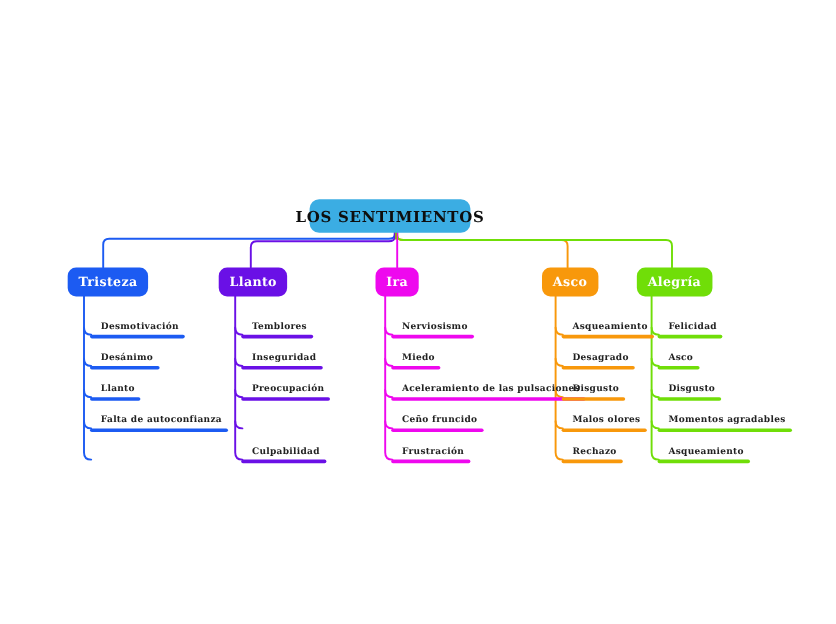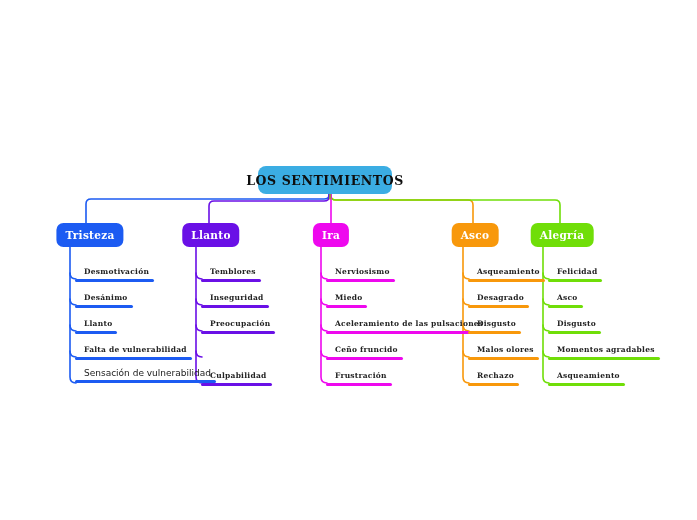--- a/index.html
+++ b/index.html
@@ -113,25 +113,24 @@
     </div>
     <div class="item" style="left:75px; top:276px">
       <span class="ilabel">Desánimo</span>
       <div class="ibar"></div>
     </div>
     <div class="item" style="left:75px; top:302px">
       <span class="ilabel">Llanto</span>
       <div class="ibar"></div>
     </div>
     <div class="item" style="left:75px; top:328px">
-      <span class="ilabel">Falta de vulnerabilidad</span>
+      <span class="ilabel">Falta de autoconfianza</span>
       <div class="ibar"></div>
     </div>
     <div class="item sans" style="left:75px; top:351px">
-      <span class="ilabel">Sensación de vulnerabilidad</span>
       <div class="ibar"></div>
     </div>
   </div>
 
   <div class="branch" style="--c: #6A10E6;">
     <div class="bnode" style="left:211px">
       <span>Llanto</span>
     </div>
     <div class="item" style="left:201px; top:250px">
       <span class="ilabel">Temblores</span>

